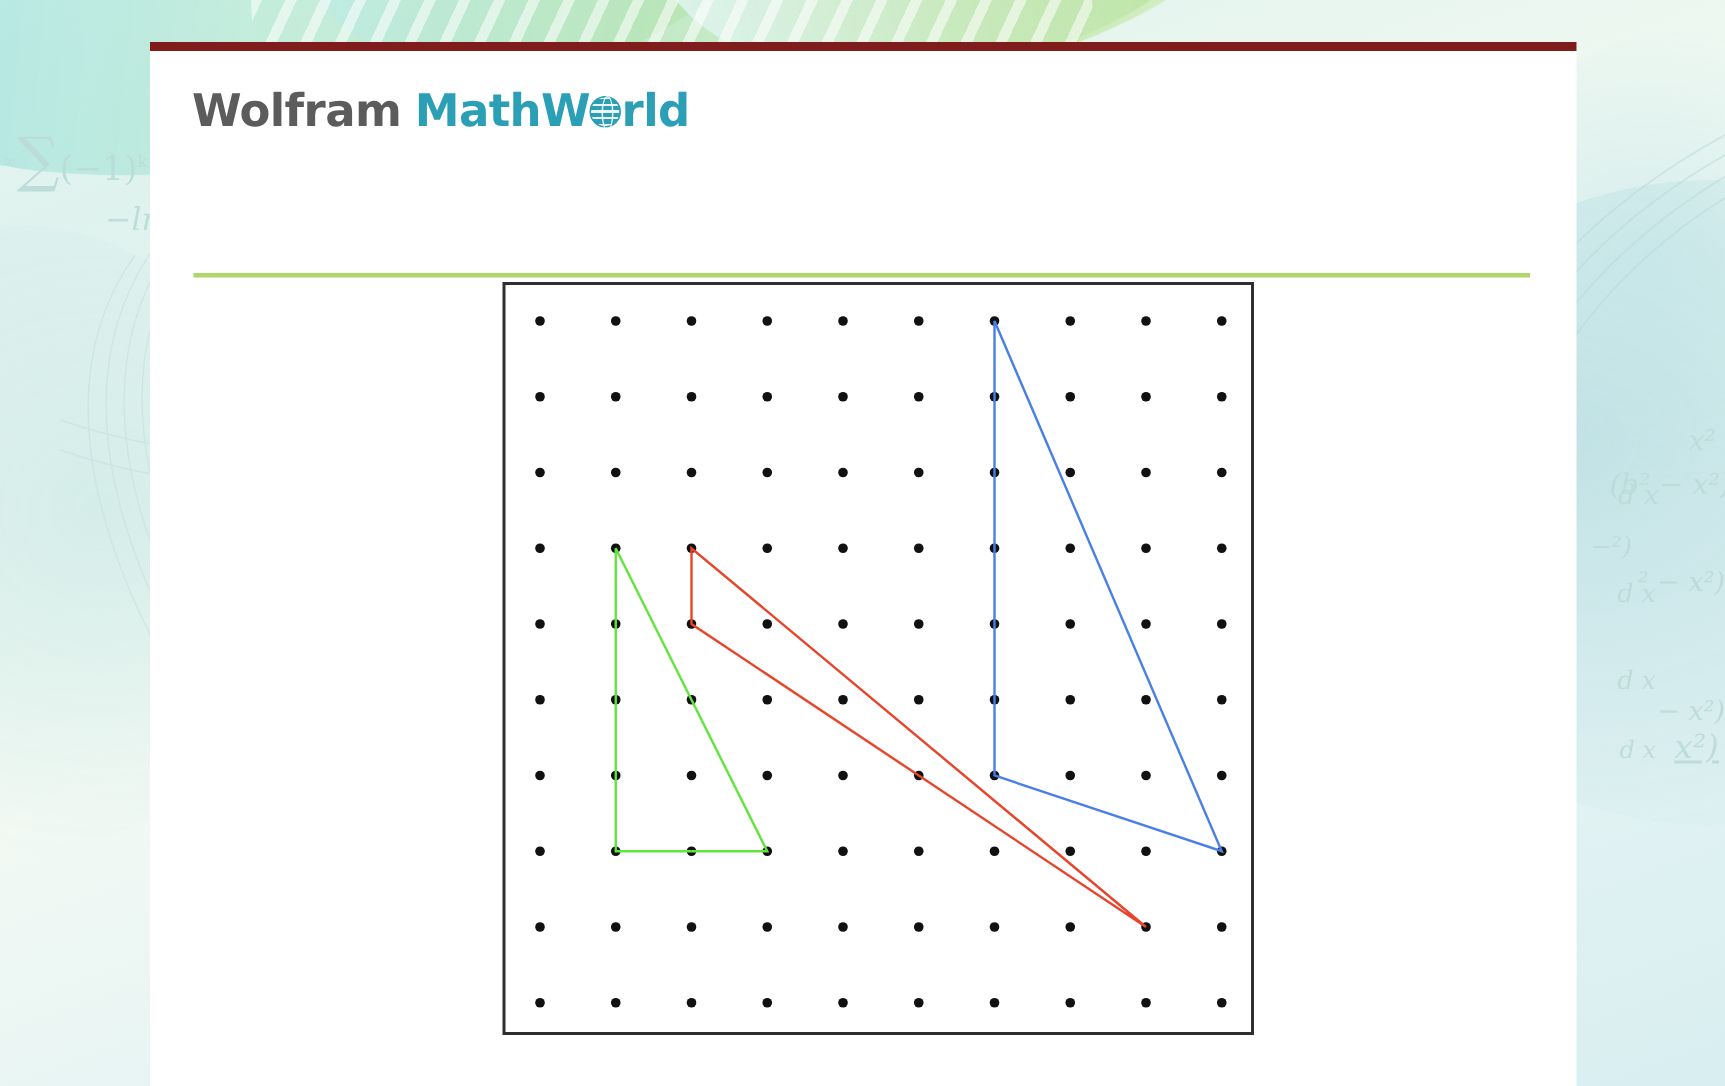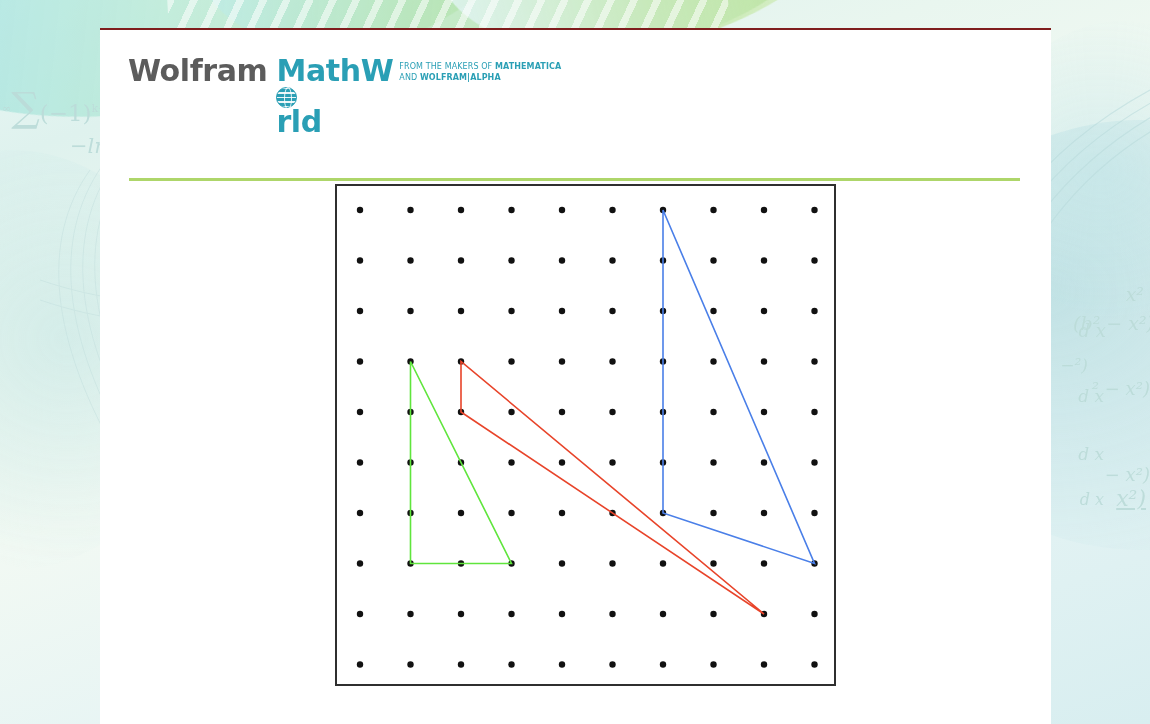--- a/index.html
+++ b/index.html
@@ -104,21 +104,21 @@
     position: absolute; right: -10px; top: 60px; width: 230px; height: 300px;
     opacity: .55;
   }
 
   
   #panel {
     position: absolute;
     left: 100px; top: 28px;
     width: 951px; height: 696px;
     background: #ffffff;
-    border-top: 2px solid #7f1d1d;
+    border-top: 6px solid #7f1d1d;
   }
 
   
   .masthead {
     position: absolute;
     left: 28px; top: 26px;
     display: flex;
     align-items: flex-start;
   }
   .logo-wolfram {
@@ -132,21 +132,20 @@
   .logo-mathworld {
     font-size: 30px;
     font-weight: bold;
     color: #2a9fb5;
     letter-spacing: -0.4px;
     line-height: 1;
     margin-left: 9px;
     font-family: "DejaVu Sans", sans-serif;
     display: inline-flex;
     align-items: baseline;
-    flex-direction: column;
   }
   .globe {
     display: inline-block;
     width: 21px; height: 21px;
     border-radius: 50%;
     background:
       repeating-linear-gradient(0deg, rgba(255,255,255,.9) 0 1.5px, rgba(255,255,255,0) 1.5px 4.5px),
       #2a9fb5;
     border: 1.5px solid #2a9fb5;
     position: relative;
@@ -252,24 +251,20 @@
   <div class="bg-formula f-r10">d x</div>
 
   <div id="panel">
 
     <div class="masthead">
       <span class="logo-wolfram">Wolfram</span>
       <span class="logo-mathworld">
         <span>MathW</span>
           <span class="globe"></span>
           <span>rld</span>
-      </span>
-      <span class="tagline">
-        <span class="l1"><span>FROM THE MAKERS OF </span><b>MATHEMATICA</b></span>
-        <span class="l2"><span>AND </span><b>WOLFRAM|ALPHA</b></span>
       </span>
     </div>
 
     <div class="title-rule"></div>
 
     <div id="figure">
       <svg id="geoboard-svg" width="497" height="498" viewBox="0 0 497 498">
         <g id="dots">
             <circle cx="23" cy="24" r="3.2" fill="#111111"></circle>
             <circle cx="73.5" cy="24" r="3.2" fill="#111111"></circle>

